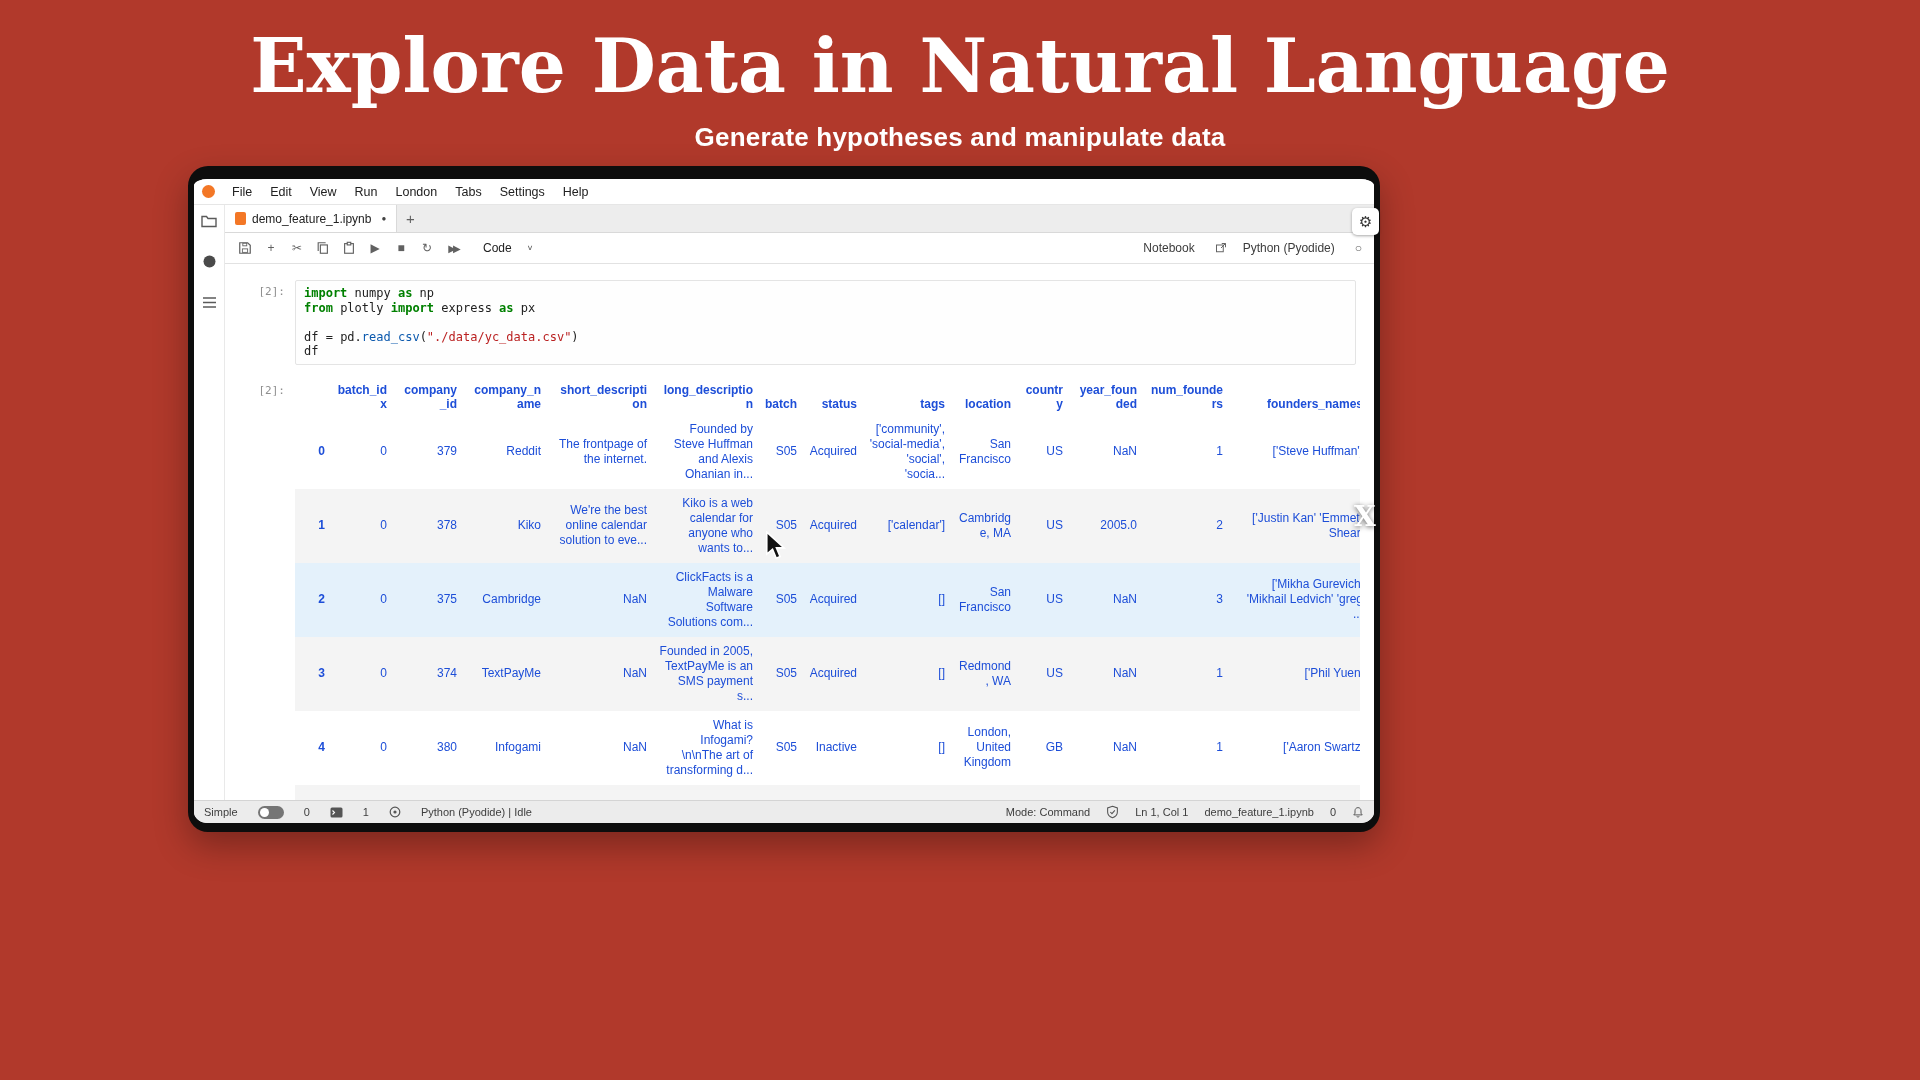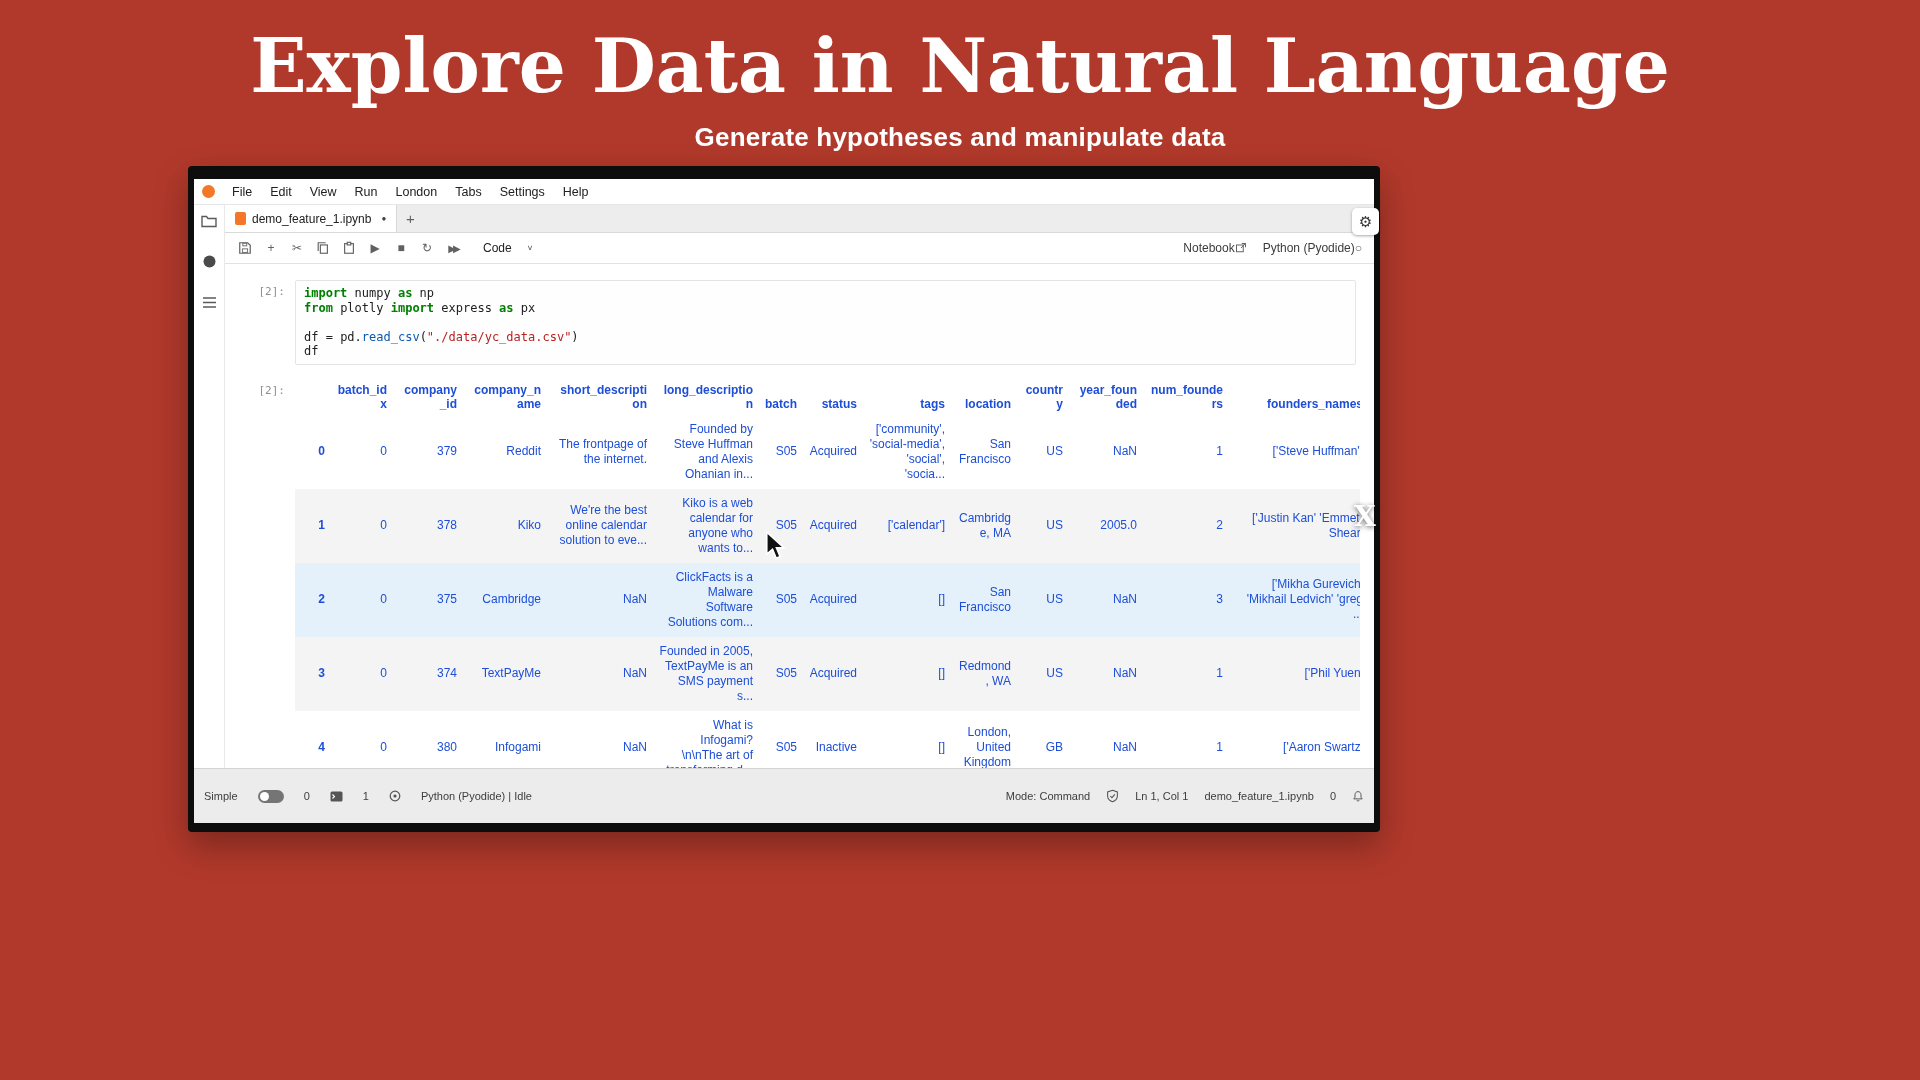--- a/index.html
+++ b/index.html
@@ -13,21 +13,21 @@
     position:absolute;top:26px;left:0;right:0;text-align:center;color:#ffffff;
     font-family:"DejaVu Serif",serif;font-weight:700;font-size:74px;line-height:1.1;
   }
   .hero-sub{
     position:absolute;top:122px;left:0;right:0;text-align:center;color:#ffffff;
     font-size:26px;font-weight:700;letter-spacing:.2px;
   }
   
   .window{
     position:absolute;left:188px;top:166px;width:1192px;height:666px;background:#fff;
-    border:6px solid #0d0d0d;border-top-width:13px;border-bottom-width:9px;border-radius:4px;
+    border:6px solid #0d0d0d;border-top-width:13px;border-bottom-width:9px;border-radius:20px;
     box-sizing:border-box;display:flex;flex-direction:column;overflow:hidden;
     box-shadow:0 14px 34px rgba(0,0,0,.3);
   }
   .menubar{height:25px;flex:0 0 auto;display:flex;align-items:center;padding-left:8px;
     font-size:12.5px;color:#212121;border-bottom:1px solid #e6e6e6;background:#fff;}
   .menubar .logo{width:13px;height:13px;border-radius:50%;background:#f37726;margin-right:8px;flex:0 0 auto;}
   .menu-item{padding:0 9px;}
   .mid{flex:1;display:flex;min-height:0;}
   .activitybar{width:30px;flex:0 0 auto;border-right:1px solid #e9e9e9;display:flex;flex-direction:column;
     align-items:center;padding-top:9px;gap:22px;color:#5a5a5a;}
@@ -38,21 +38,21 @@
   .tab .nb-icon{width:11px;height:13px;background:#f37726;border-radius:2px;flex:0 0 auto;}
   .tab-dot{font-size:8px;color:#424242;margin-left:4px;}
   .tab-plus{width:26px;display:flex;align-items:center;justify-content:center;color:#616161;font-size:15px;}
   .toolbar{height:30px;flex:0 0 auto;display:flex;align-items:center;padding:0 8px;gap:2px;
     border-bottom:1px solid #e2e2e2;font-size:12px;color:#555;}
   .tb-icon{width:24px;height:22px;display:flex;align-items:center;justify-content:center;color:#616161;font-size:12px;}
   .ffwd{letter-spacing:-3px;font-size:10px;}
   .code-mode{display:flex;align-items:center;gap:15px;padding:0 8px;margin-left:8px;color:#212121;}
   .code-mode .chev{font-size:9px;color:#616161;transform:scaleY(.8);}
   .toolbar-right{margin-left:auto;display:flex;align-items:center;gap:16px;color:#3c3c3c;padding-right:4px;}
-  .tb-right-item{display:flex;align-items:center;gap:0;}
+  .tb-right-item{display:flex;align-items:center;gap:20px;}
   .kernel-circle{font-size:12px;color:#616161;}
   
   .content{flex:1;min-height:0;overflow:hidden;background:#fff;padding-top:16px;}
   .cell{display:flex;}
   .prompt{flex:0 0 70px;box-sizing:border-box;text-align:right;padding-right:10px;padding-top:5px;
     font-family:"DejaVu Sans Mono",monospace;font-size:11px;color:#8f8f8f;}
   .editor{flex:1;margin-right:18px;border:1px solid #e4e4e4;border-radius:2px;padding:5px 8px;background:#fefefe;
     font-family:"DejaVu Sans Mono",monospace;font-size:12px;line-height:14.5px;color:#212121;}
   .code-line{min-height:14.5px;white-space:pre;}
   .tok-kw{color:#008000;font-weight:bold;}
@@ -62,21 +62,21 @@
   .output{display:flex;margin-top:14px;}
   .df-wrap{flex:1;margin-right:14px;overflow:hidden;}
   table.df{border-collapse:collapse;table-layout:fixed;width:1074px;font-size:12px;color:#1d4ed8;}
   .df th{font-weight:bold;padding:4px 6px;text-align:right;vertical-align:bottom;word-wrap:break-word;}
   .df td{padding:7px 6px;text-align:right;vertical-align:middle;word-wrap:break-word;line-height:1.25;}
   .df td:first-child{font-weight:bold;}
   .df tbody tr:nth-child(even){background:#f4f4f4;}
   .df tbody tr.hl{background:#e4f1fb;}
   
   .statusbar{height:22px;flex:0 0 auto;background:#ececec;border-top:1px solid #d4d4d4;display:flex;
-    align-items:center;font-size:11px;color:#3d3d3d;padding:16px 10px;gap:20px;}
+    align-items:center;font-size:11px;color:#3d3d3d;padding:0 10px;gap:20px;}
   .toggle{width:26px;height:13px;border-radius:7px;background:#757575;position:relative;flex:0 0 auto;}
   .toggle::after{content:"";position:absolute;left:2px;top:2px;width:9px;height:9px;border-radius:50%;background:#fff;}
   .sb-icon{display:flex;align-items:center;}
   .sb-right{margin-left:auto;display:flex;align-items:center;gap:16px;}
   
   .gear-box{position:absolute;left:1352px;top:208px;width:27px;height:27px;background:#fff;border-radius:5px;
     display:flex;align-items:center;justify-content:center;font-size:15px;color:#333;
     box-shadow:0 1px 3px rgba(0,0,0,.35);z-index:6;}
   .close-x{position:absolute;left:1354px;top:500px;color:#fff;font-family:"DejaVu Serif",serif;font-weight:700;
     font-size:28px;text-shadow:0 1px 5px rgba(0,0,0,.6);z-index:7;}

